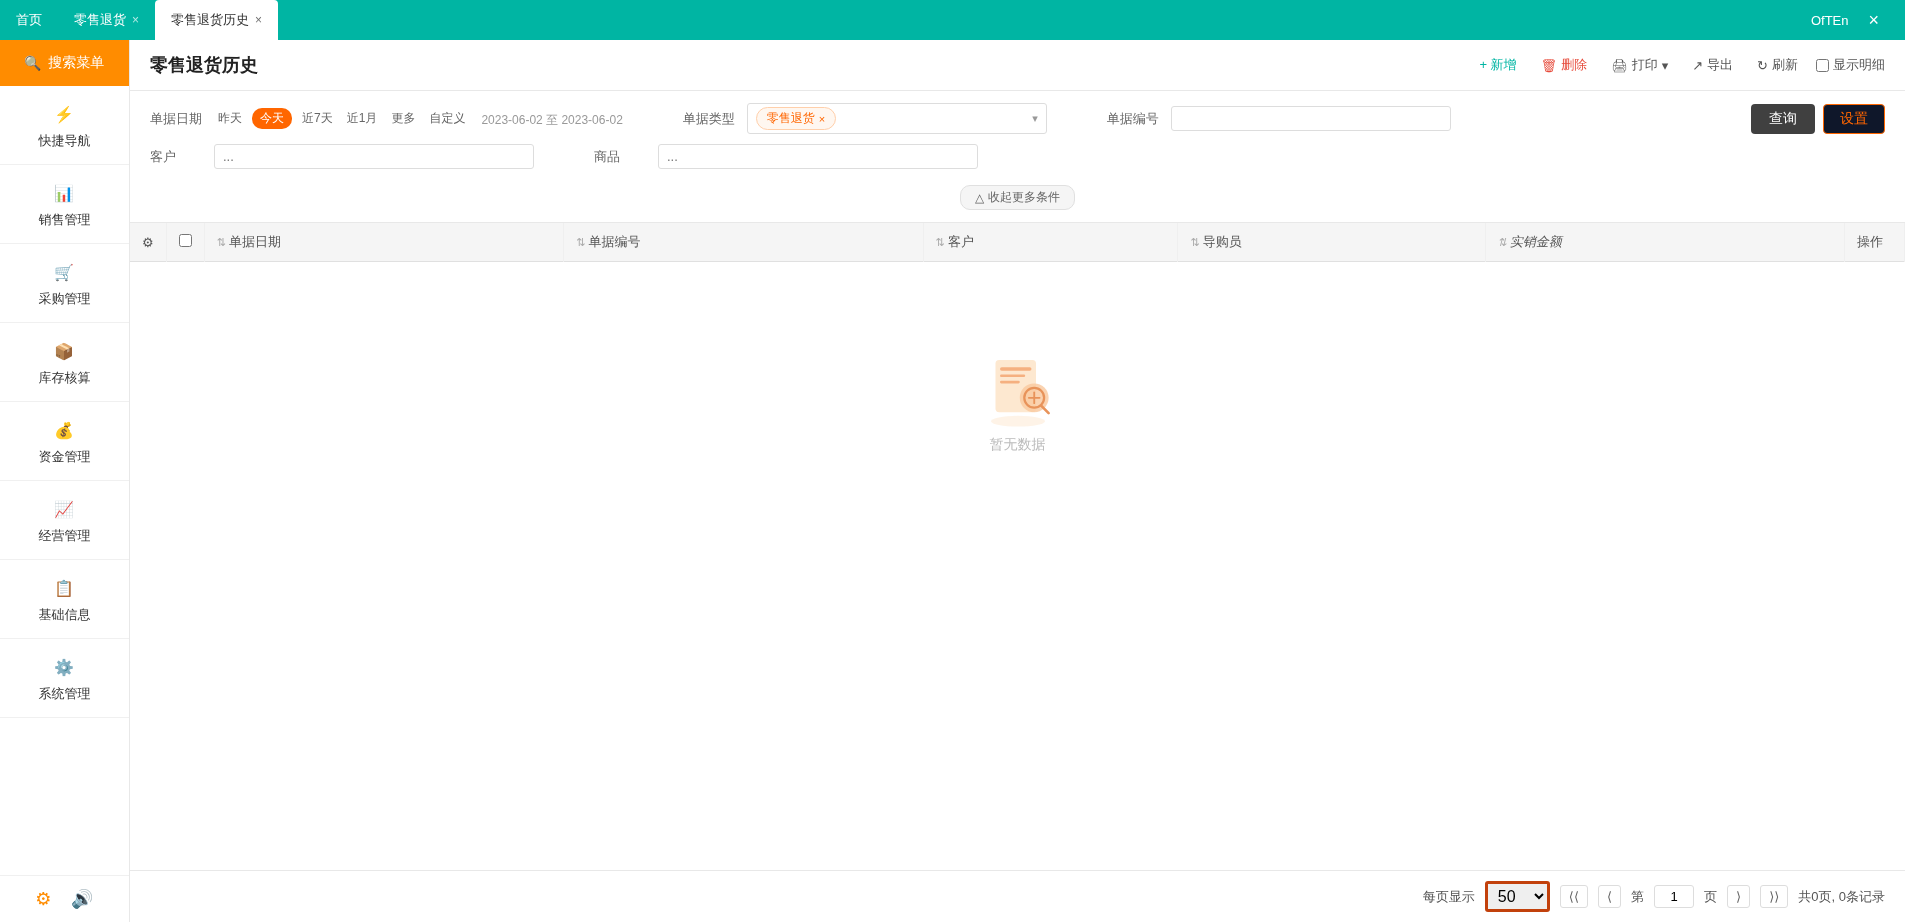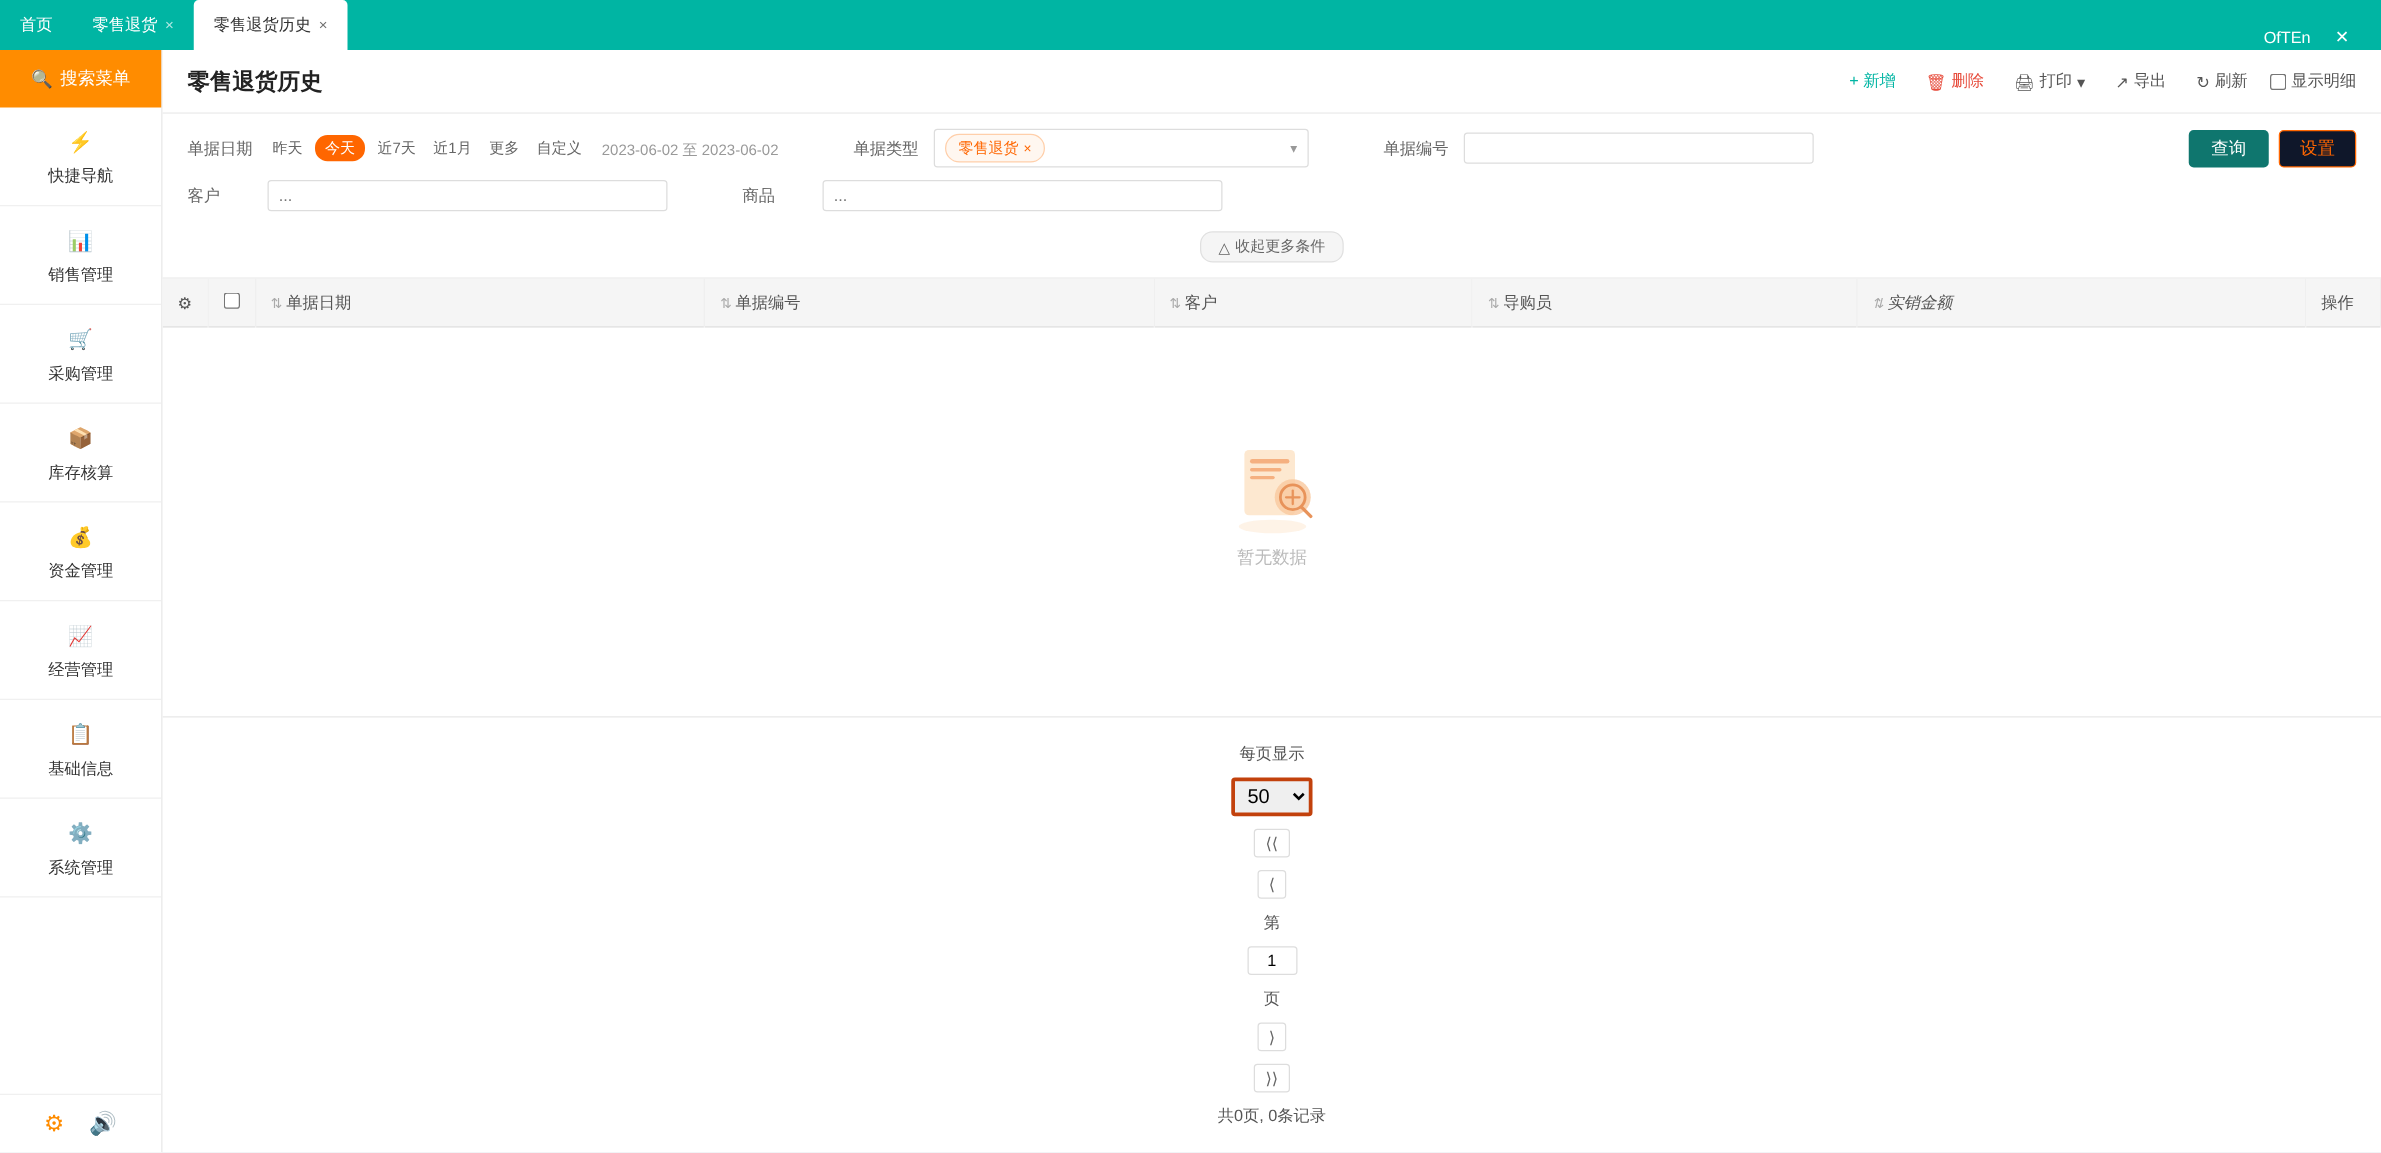--- a/index.html
+++ b/index.html
@@ -3,21 +3,21 @@
   <meta charset="utf-8">
   <style>
     * { box-sizing: border-box; margin: 0; padding: 0; font-family: 'Microsoft YaHei', Arial, sans-serif; }
     body { width: 1905px; height: 922px; overflow: hidden; background: #f0f2f5; }
 
     
     .top-bar {
       height: 40px;
       background: #00b5a3;
       display: flex;
-      align-items: flex-end;
+      align-items: center;
       padding: 0 0 0 0;
       position: relative;
     }
     .top-bar-tabs {
       display: flex;
       align-items: stretch;
       height: 100%;
       flex: 1;
     }
     .top-tab {
@@ -155,21 +155,21 @@
       gap: 4px;
       font-size: 13px;
       color: #555;
       cursor: pointer;
       padding: 4px 6px;
       border-radius: 3px;
     }
     .btn-new { color: #00b5a3; font-weight: 500; }
     .btn-delete { color: #e74c3c; }
     .btn-query {
-      background: #0f766e;
+      background: #404040;
       color: #fff;
       padding: 6px 18px;
       border-radius: 4px;
       font-size: 14px;
       cursor: pointer;
       border: none;
     }
     .btn-set {
       background: #0f172a;
       color: #ff6600;
@@ -334,28 +334,27 @@
     }
     .empty-text {
       font-size: 14px;
       color: #bbb;
     }
 
     
     .pagination-bar {
       background: #fff;
       border-top: 1px solid #e8e8e8;
-      padding: 20px 20px;
+      padding: 10px 20px;
       display: flex;
       align-items: center;
       justify-content: flex-end;
       gap: 10px;
       font-size: 13px;
       color: #555;
-      flex-direction: column;
     }
     .page-size-select {
       border: 3px solid #c2410c;
       border-radius: 3px;
       padding: 3px 6px;
       font-size: 16px;
     }
     .page-nav-btn {
       border: 1px solid #ddd;
       background: #fff;

